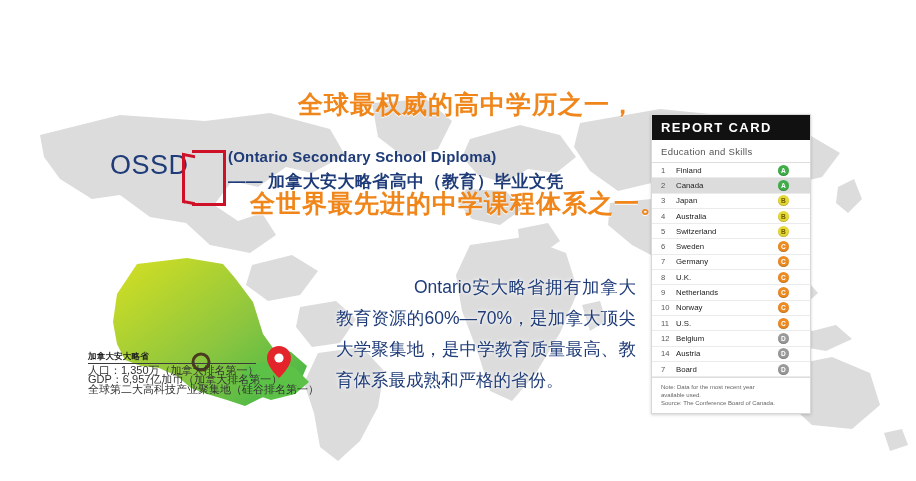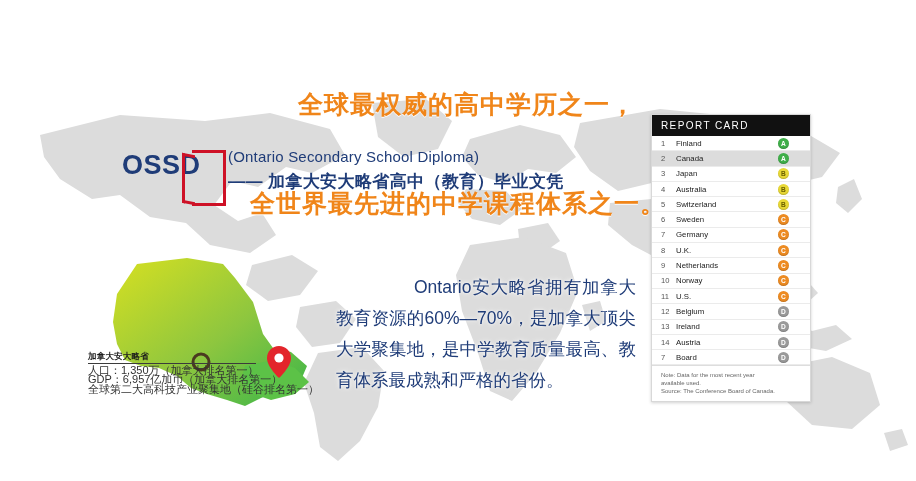--- a/index.html
+++ b/index.html
@@ -27,43 +27,42 @@
     letter-spacing:1px;
     text-shadow:0 1px 0 rgba(255,255,255,.9);
     white-space:pre;
   }
   .title .l1{display:block;padding-left:18px;}
   .title .l2{display:block;}
 
   
   .ossd-word{
     position:absolute;left:110px;top:150px;
-    font-size:27px;font-weight:bold;color:#1F3C78;
+    font-size:27px;font-weight:normal;color:#1F3C78;
     letter-spacing:.5px;
-    margin-left:12px;
   }
   .door{
     position:absolute;left:192px;top:150px;width:34px;height:56px;
   }
   .door .frame{
     position:absolute;inset:0;
     border:3px solid #CE1126;
     border-left:none;
     box-sizing:border-box;
   }
   .door .leaf{
     position:absolute;left:-10px;top:4px;width:13px;height:50px;
     border:3px solid #CE1126;border-right:none;
     box-sizing:border-box;
     transform:skewY(10deg);
     background:transparent;
   }
   .ossd-en{
     position:absolute;left:228px;top:148px;
-    color:#1F3C78;font-weight:normal;font-size:15px;letter-spacing:.2px;
+    color:#1F3C78;font-weight:bold;font-size:15px;letter-spacing:.2px;
   }
   .ossd-cn{
     position:absolute;left:228px;top:170px;
     color:#1F3C78;font-weight:bold;font-size:17px;letter-spacing:.4px;
   }
 
   
   .ontario{position:absolute;left:95px;top:248px;width:250px;height:165px;}
   .ontario svg{display:block;}
   .pin{position:absolute;left:172px;top:98px;width:24px;height:32px;}
@@ -88,21 +87,21 @@
 
   
   .card{
     position:absolute;left:651px;top:114px;width:160px;
     background:#fff;
     border:1px solid #d8d8d8;
     box-shadow:0 1px 3px rgba(0,0,0,.18);
     box-sizing:border-box;
   }
   .card-head{
-    background:#111;color:#fff;font-weight:normal;font-size:10px;
+    background:#111;color:#fff;font-weight:bold;font-size:13px;
     letter-spacing:1.4px;padding:5px 8px 5px 9px;
   }
   .card-sub{
     font-size:9.5px;color:#555;padding:6px 9px 5px 9px;
     border-bottom:1px solid #ddd;margin:0 0 0 0;letter-spacing:.3px;
   }
   .rows{padding:0 0 0 0;}
   .row{
     display:flex;align-items:center;
     height:15.3px;
@@ -210,20 +209,21 @@
     <div class="ib-line">GDP：6,957亿加币（加拿大排名第一）</div>
     <div class="ib-line">全球第二大高科技产业聚集地（硅谷排名第一）</div>
   </div>
 
   <div class="para">
     <span class="indent">Ontario安大略省拥有加拿大教育资源的60%—70%，是加拿大顶尖大学聚集地，是中学教育质量最高、教育体系最成熟和严格的省份。</span>
   </div>
 
   <div class="card">
     <div class="card-head">REPORT CARD</div>
+    <div class="card-sub">Education and Skills</div>
     <div class="rows" id="rc-rows">
         <div class="row">
           <div class="rk">1</div>
           <div class="nm">Finland</div>
           <div class="badge A">A</div>
         </div>
         <div class="row hl">
           <div class="rk">2</div>
           <div class="nm">Canada</div>
           <div class="badge A">A</div>
@@ -269,25 +269,20 @@
           <div class="badge C">C</div>
         </div>
         <div class="row">
           <div class="rk">11</div>
           <div class="nm">U.S.</div>
           <div class="badge C">C</div>
         </div>
         <div class="row">
           <div class="rk">12</div>
           <div class="nm">Belgium</div>
-          <div class="badge D">D</div>
-        </div>
-        <div class="row">
-          <div class="rk">13</div>
-          <div class="nm">Ireland</div>
           <div class="badge D">D</div>
         </div>
         <div class="row">
           <div class="rk">14</div>
           <div class="nm">Austria</div>
           <div class="badge D">D</div>
         </div>
         <div class="row">
           <div class="rk">7</div>
           <div class="nm">Board</div>

